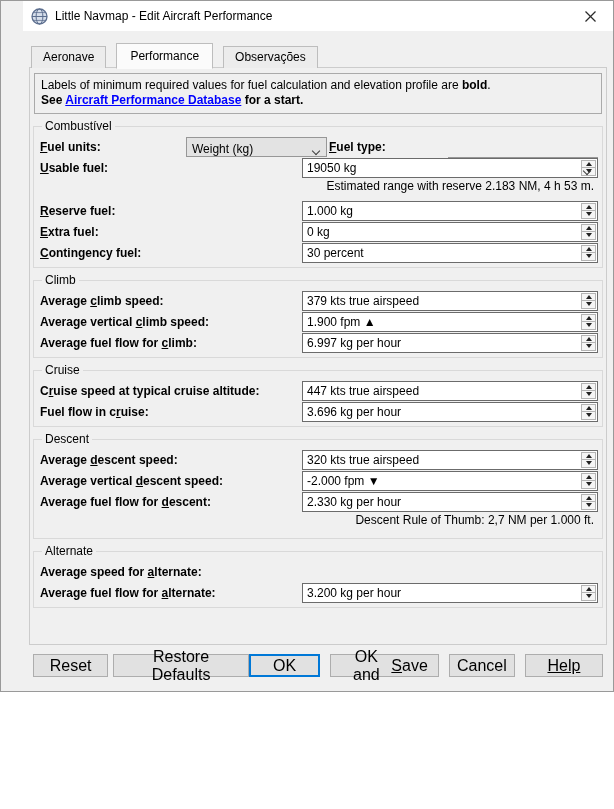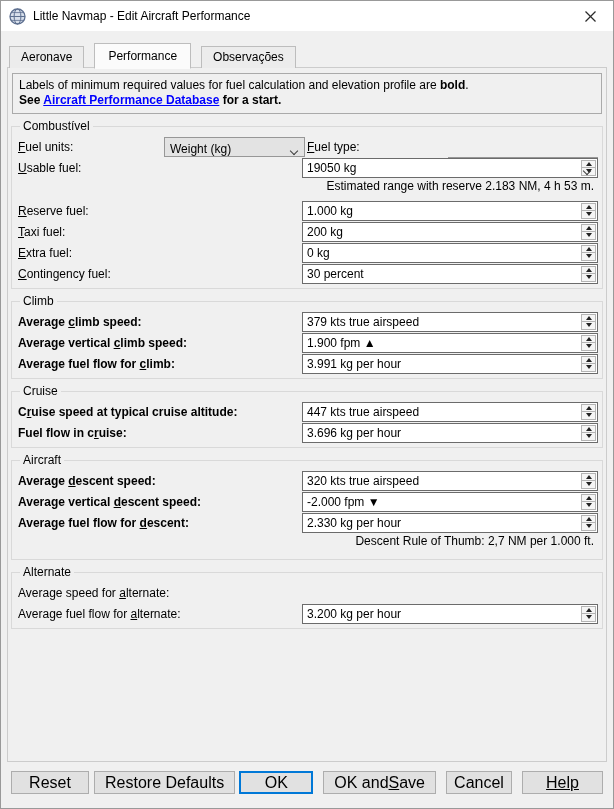--- a/index.html
+++ b/index.html
@@ -1,45 +1,45 @@
 <!DOCTYPE html>
 <html style="--accent: #0078d7; --link: #0000ff;"><head>
 <meta charset="utf-8">
 <style>
   :root { --accent:#0078d7; --link:#0000ff; }
   * { box-sizing:border-box; margin:0; padding:0; }
   html,body { background:#ffffff; }
   .window {
-    width:614px; height:809px;
+    width:614px; height:692px;
     background:#f0f0f0;
     border:1px solid #999999;
     font-family:"Liberation Sans", sans-serif;
     font-size:12px; color:#000;
     display:flex; flex-direction:column;
-    position:relative; overflow:hidden;
+    position:relative; overflow:hidden;padding-left:22px;
   }
   
   .titlebar { height:30px; background:#ffffff; display:flex; align-items:center; padding-left:8px; flex:0 0 auto; }
   .titlebar .app-icon { width:17px; height:17px; margin-right:7px; }
   .titlebar .title { font-size:12px; }
   .close-btn { margin-left:auto; width:45px; height:30px; display:flex; align-items:center; justify-content:center; cursor:default; }
   
   .tabbar { display:flex; align-items:flex-end; padding-left:8px; margin-top:11px; position:relative; z-index:2; flex:0 0 auto; }
   .tab { padding:3px 11px 4px 11px; background:#ececec; border:1px solid #bdbdbd; border-bottom:none; margin-right:10px; position:relative; top:1px; }
   .tab.active { background:#fbfbfb; padding:5px 13px 5px 13px; top:1px; margin-bottom:-1px; border-bottom:1px solid #fbfbfb; }
   
   .pane { flex:1 1 auto; margin:0 6px; border:1px solid #cccccc; background:#f0f0f0; padding:5px 3px 0 3px; position:relative; z-index:1; overflow:hidden; }
   .info { border:1px solid #aaaaaa; margin:0 1px; padding:4px 6px 5px 6px; line-height:15px; }
   .info a { color:var(--link); font-weight:bold; text-decoration:underline; }
   .info .b { font-weight:bold; }
   
   .group { position:relative; border:1px solid #d9d9d9; margin:12px 0 0 0; padding:10px 2px 3px 2px; }
   .group .gtitle { position:absolute; top:-8px; left:8px; background:#f0f0f0; padding:0 3px; }
   .row { display:flex; align-items:center; height:19px; margin:0 2px 2px 2px; }
-  .row .lbl { flex:1 1 auto; padding-left:2px; white-space:nowrap; }
+  .row .lbl { flex:1 1 auto; padding-left:2px; white-space:nowrap;font-weight:bold; }
   .row .lbl.b { font-weight:bold; }
   .lbl-fixed { flex:0 0 148px !important; }
   .lbl-mid { flex:1 1 auto; padding-left:8px; }
   
   .combo { height:20px; background:#e3e3e3; border:1px solid #979797; display:flex; align-items:flex-end; padding-left:5px; cursor:default; }
   .combo.w1 { width:141px; flex:0 0 141px; }
   .combo.w2 { width:150px; flex:0 0 150px;margin-top:40px; }
   .chev { margin-left:auto; margin-right:7px; width:6px; height:6px; border-left:1px solid #3c3c3c; border-bottom:1px solid #3c3c3c; transform:rotate(-45deg); position:relative; top:-2px; }
   
   .spin { flex:0 0 296px; width:296px; height:20px; border:1px solid #6b6b6b; background:#ffffff; display:flex; align-items:stretch; }
@@ -135,34 +135,20 @@
               <span class="half">
                 <i class="tri-up"></i>
               </span>
               <span class="half">
                 <i class="tri-dn"></i>
               </span>
             </span>
         </div>
       </div>
 
-      <div class="row">
-        <span class="lbl"><u>T</u>axi fuel:</span>
-        <div class="spin">
-          <span class="val">200 kg</span>
-          <span class="spinner">
-              <span class="half">
-                <i class="tri-up"></i>
-              </span>
-              <span class="half">
-                <i class="tri-dn"></i>
-              </span>
-            </span>
-        </div>
-      </div>
 
       <div class="row">
         <span class="lbl"><u>E</u>xtra fuel:</span>
         <div class="spin">
           <span class="val">0 kg</span>
           <span class="spinner">
               <span class="half">
                 <i class="tri-up"></i>
               </span>
               <span class="half">
@@ -217,21 +203,21 @@
               <span class="half">
                 <i class="tri-dn"></i>
               </span>
             </span>
         </div>
       </div>
 
       <div class="row">
         <span class="lbl b">Average fuel flow for <u>c</u>limb:</span>
         <div class="spin">
-          <span class="val">3.991 kg per hour</span>
+          <span class="val">6.997 kg per hour</span>
           <span class="spinner">
               <span class="half">
                 <i class="tri-up"></i>
               </span>
               <span class="half">
                 <i class="tri-dn"></i>
               </span>
             </span>
         </div>
       </div>
@@ -265,21 +251,21 @@
               </span>
               <span class="half">
                 <i class="tri-dn"></i>
               </span>
             </span>
         </div>
       </div>
     </div>
 
     <div class="group">
-      <span class="gtitle">Aircraft</span>
+      <span class="gtitle">Descent</span>
 
       <div class="row">
         <span class="lbl b">Average <u>d</u>escent speed:</span>
         <div class="spin">
           <span class="val">320 kts true airspeed</span>
           <span class="spinner">
               <span class="half">
                 <i class="tri-up"></i>
               </span>
               <span class="half">

